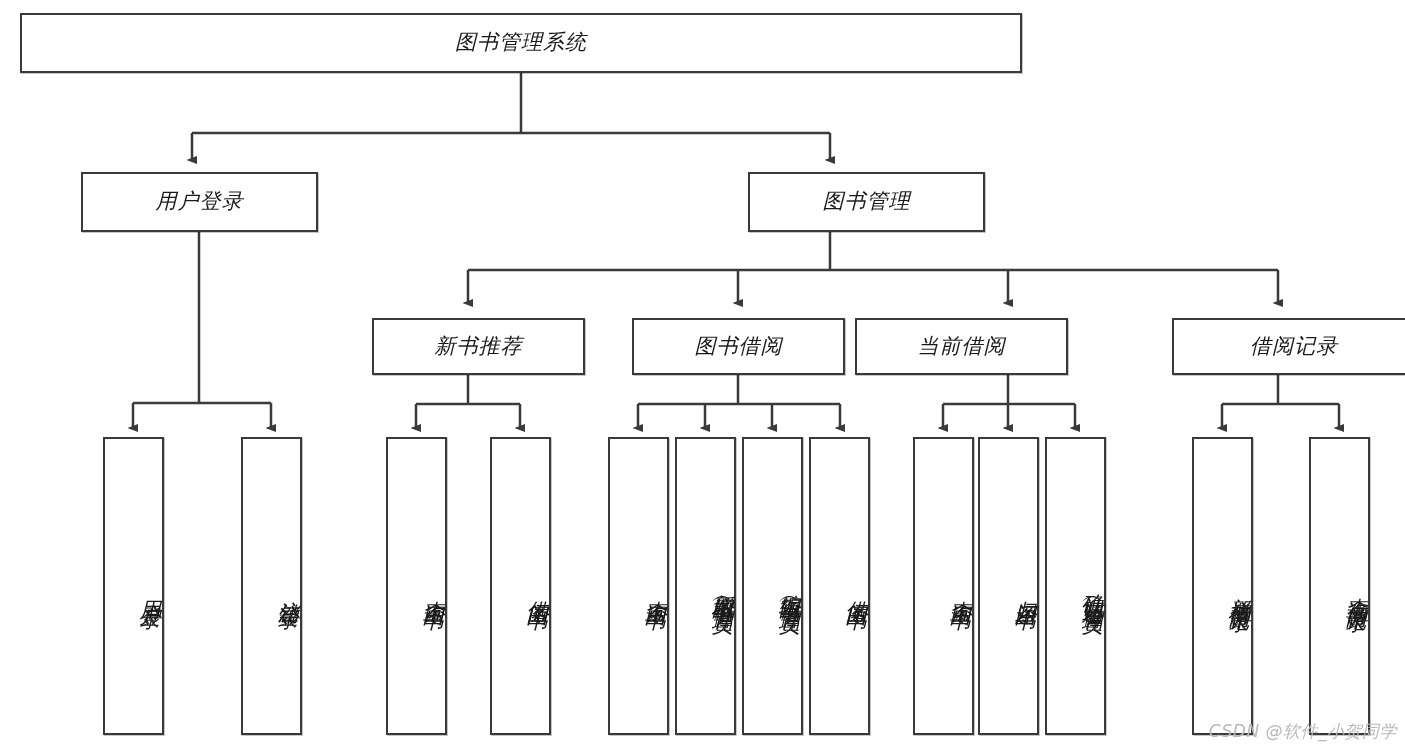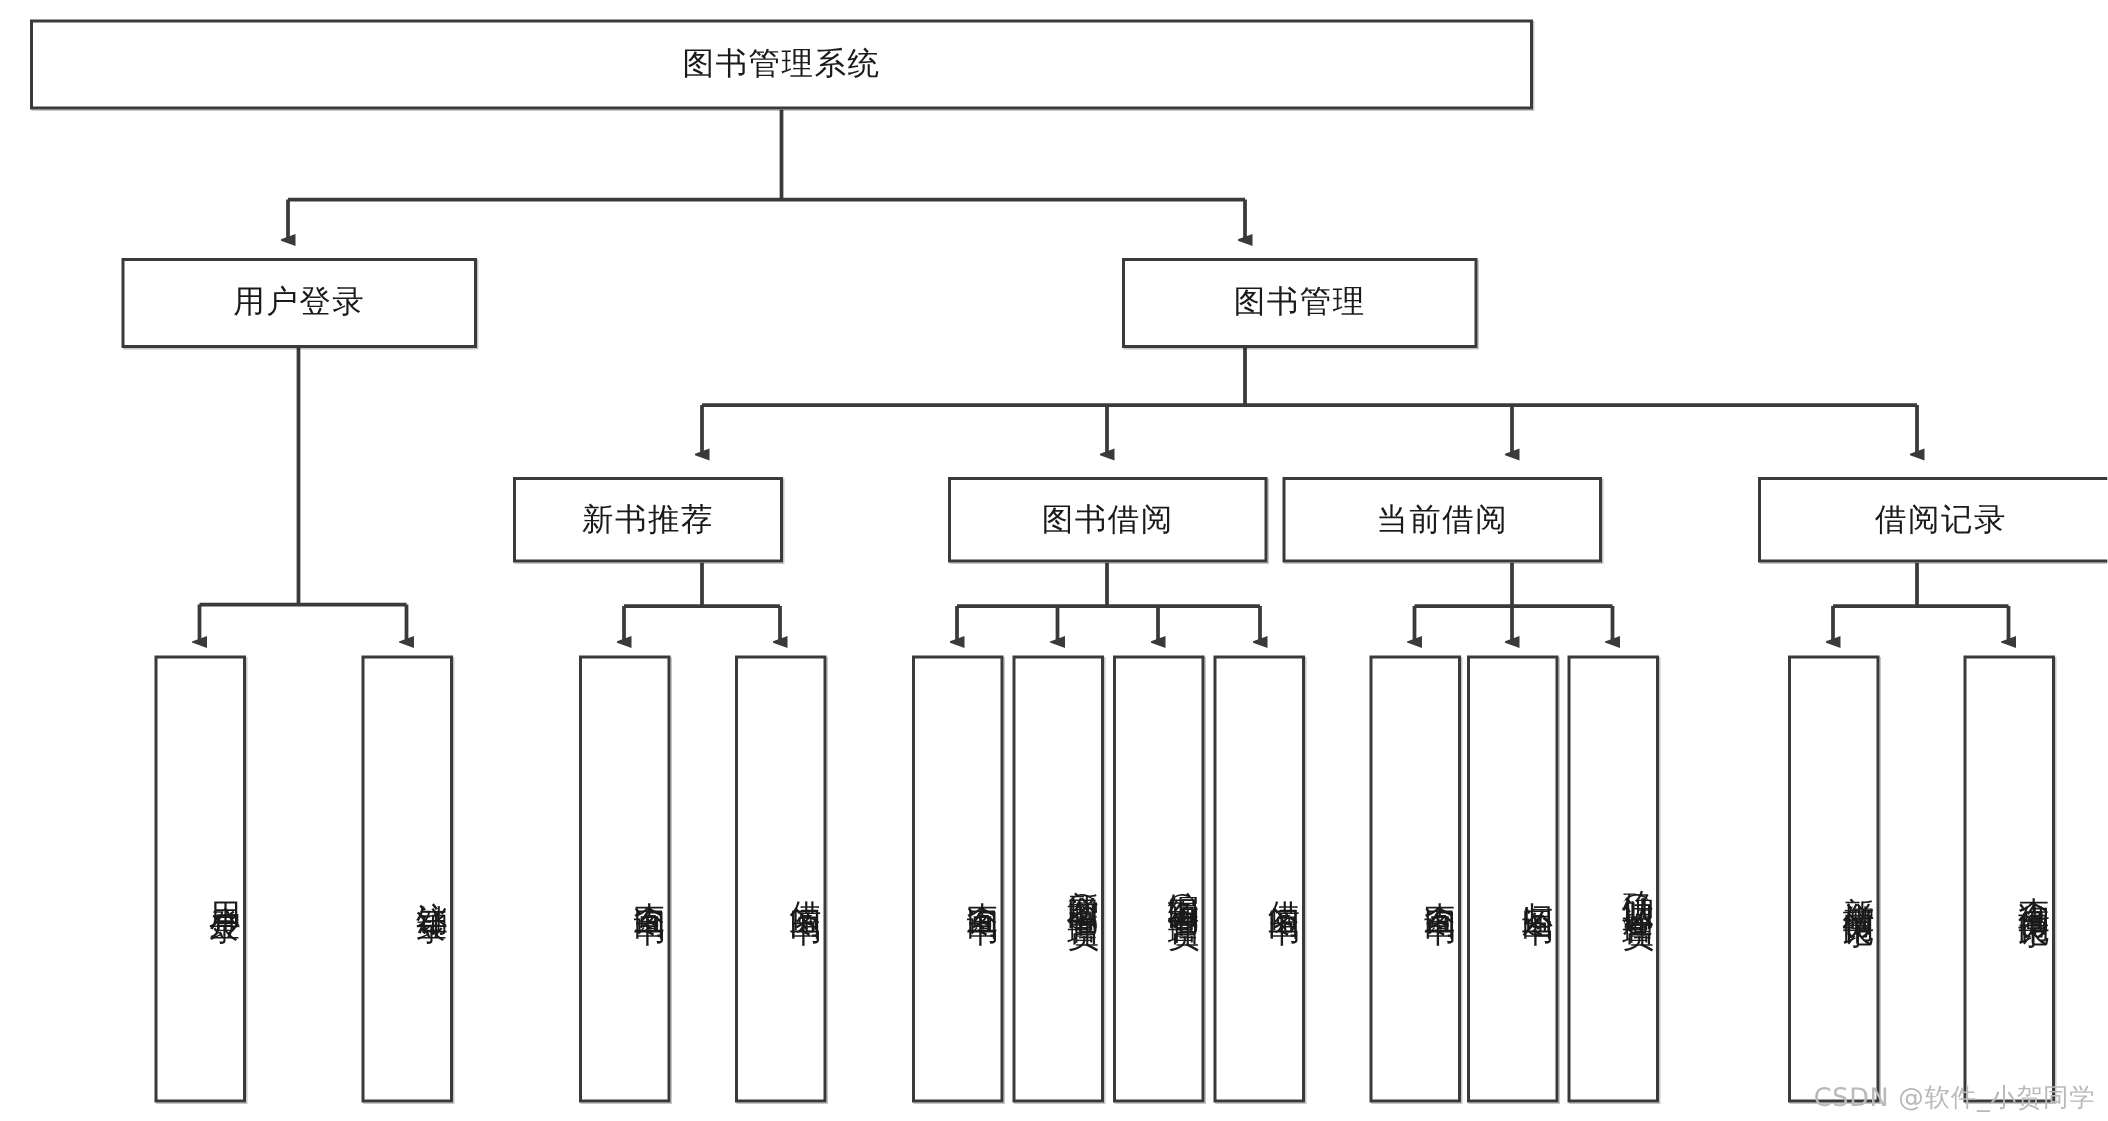--- a/index.html
+++ b/index.html
@@ -10,20 +10,21 @@
   }
   body {
     font-family: "DejaVu Sans", "Liberation Sans", sans-serif;
   }
   #canvas {
     position: relative;
     width: 1405px;
     height: 747px;
     background: #ffffff;
     overflow: hidden;
+    font-style: italic;
   }
   #edges {
     position: absolute;
     left: 0;
     top: 0;
     width: 1405px;
     height: 747px;
     pointer-events: none;
   }
   .node {
@@ -129,21 +130,21 @@
   </div>
 
   <div class="node horizontal" style="left:81px; top:172px; width:237px; height:60px;">
     <span>用户登录</span>
   </div>
 
   <div class="node horizontal" style="left:712px; top:172px; width:237px; height:60px;margin-left:36px;">
     <span>图书管理</span>
   </div>
 
-  <div class="node horizontal" style="left:342px; top:318px; width:180px; height:57px;">
+  <div class="node horizontal" style="left:372px; top:318px; width:213px; height:57px;">
     <span>新书推荐</span>
   </div>
 
   <div class="node horizontal" style="left:632px; top:318px; width:213px; height:57px;justify-content:center;">
     <span>图书借阅</span>
   </div>
 
   <div class="node horizontal" style="left:855px; top:318px; width:213px; height:57px;">
     <span>当前借阅</span>
   </div>

